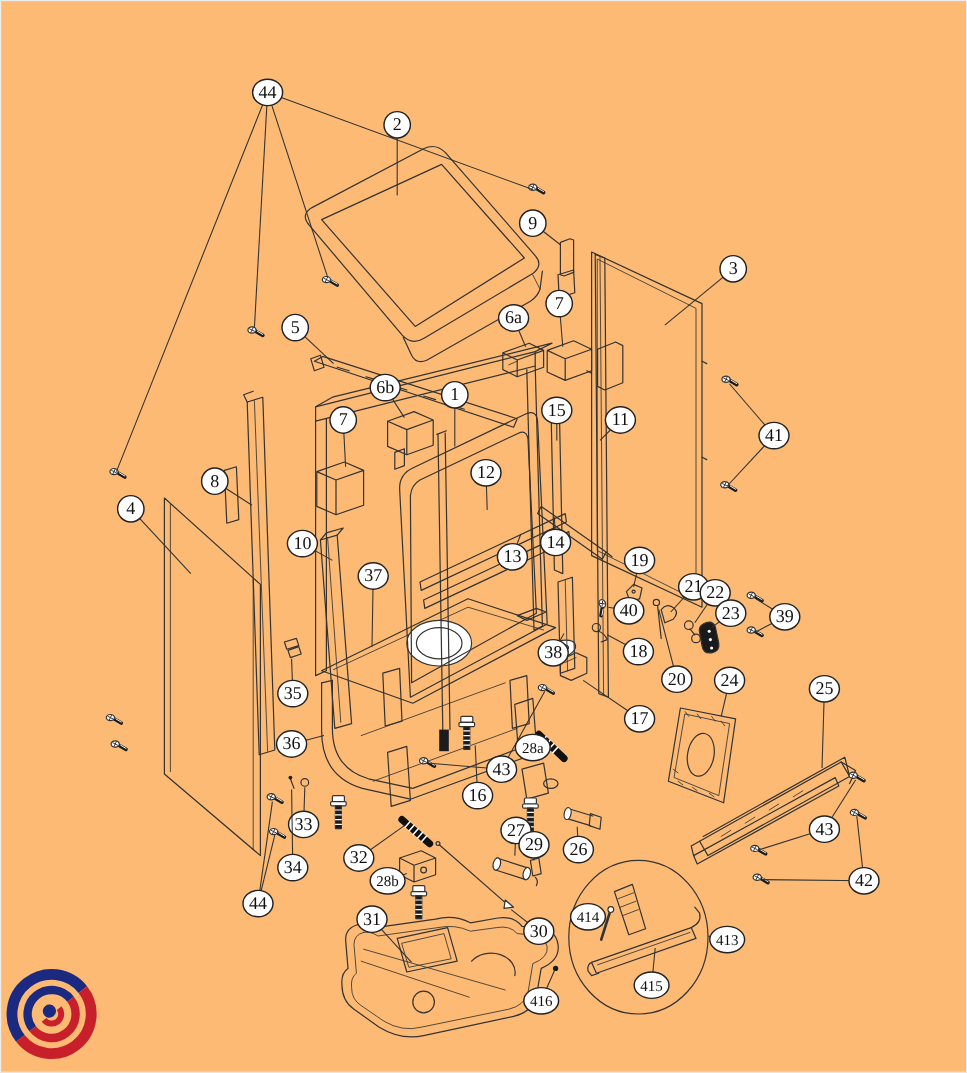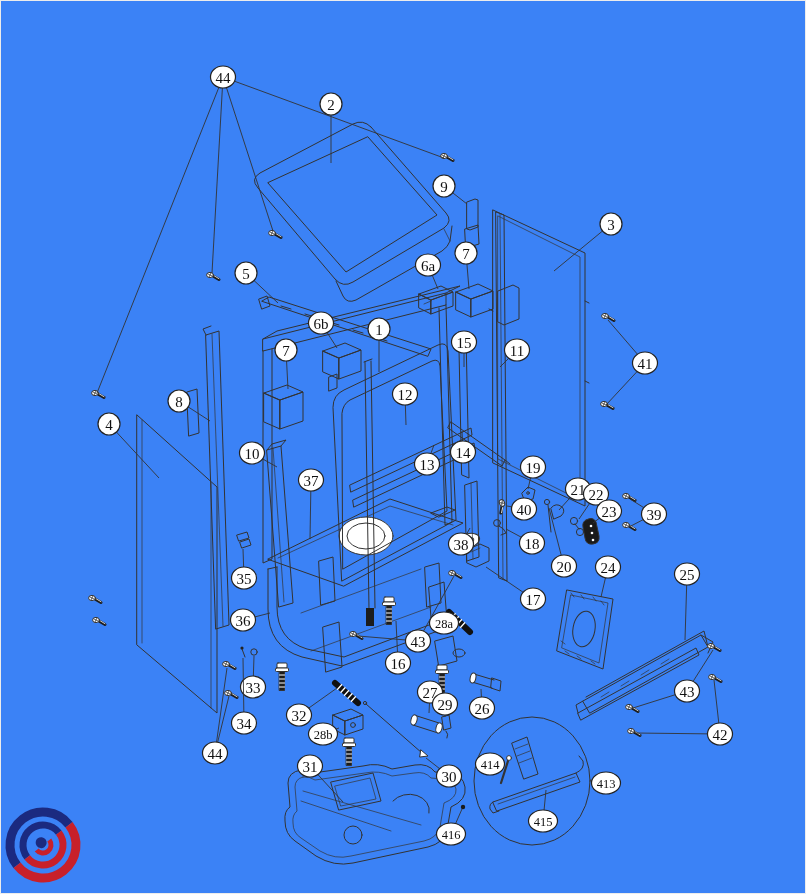--- a/index.html
+++ b/index.html
@@ -1,16 +1,16 @@
 <!DOCTYPE html>
 <html><head>
 <meta charset="utf-8">
 <style>
   html,body{margin:0;padding:0;background:#fff;}
-  .stage{position:relative;width:806px;height:894px;background:#3b82f6;border:1px solid #ececec;box-sizing:border-box;overflow:hidden;font-family:"Liberation Serif",serif;}
+  .stage{position:relative;width:806px;height:894px;background:#fdba74;border:1px solid #ececec;box-sizing:border-box;overflow:hidden;font-family:"Liberation Serif",serif;}
   svg{position:absolute;left:0;top:0;}
   .callout-text{font-family:"Liberation Serif",serif;fill:#111;}
 </style>
 </head>
 <body>
 
 <div class="stage">
 <svg width="806" height="894" viewBox="0 0 806 894" xmlns="http://www.w3.org/2000/svg">
   <defs>
     <g id="scrSym">

